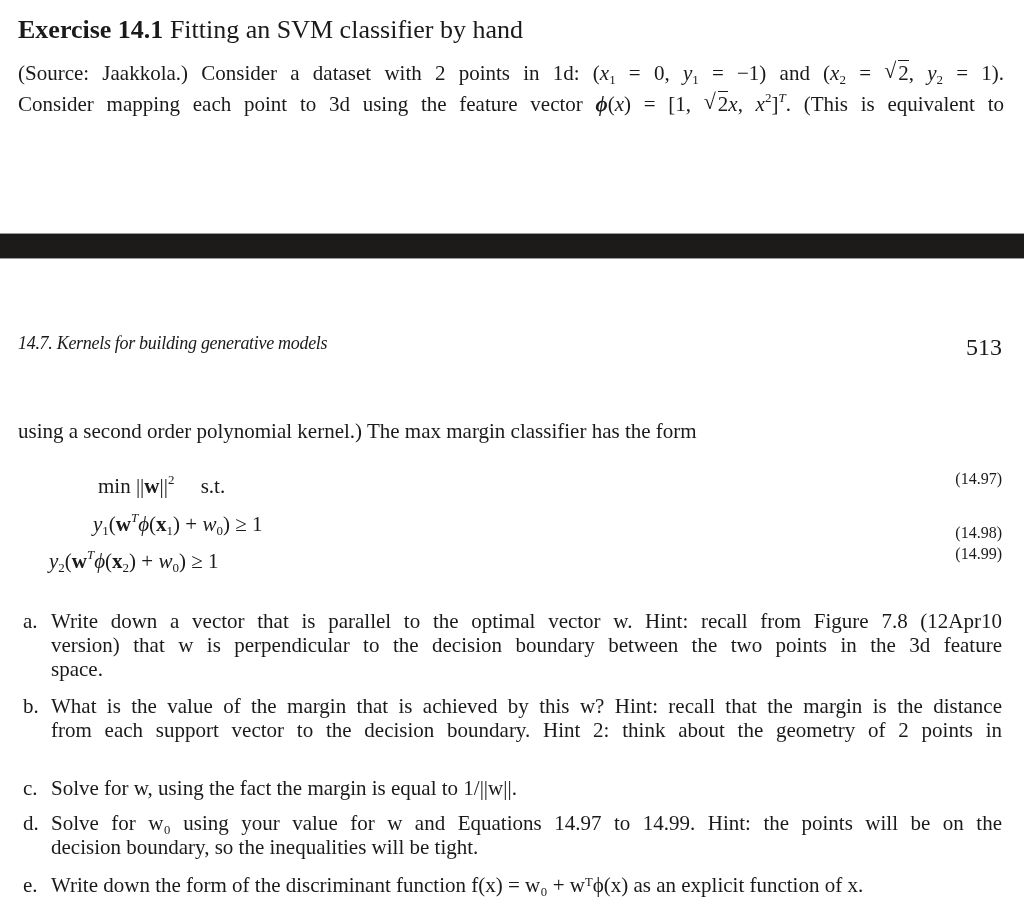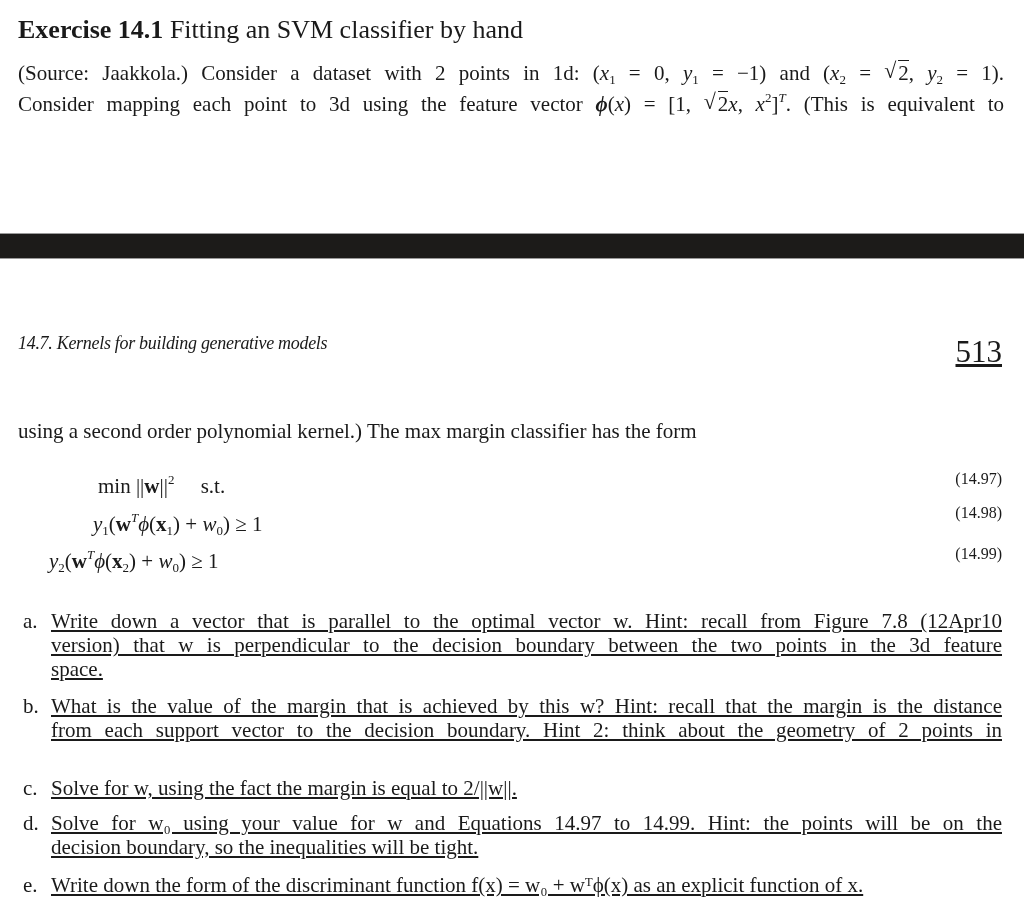--- a/index.html
+++ b/index.html
@@ -11,25 +11,25 @@
   .mi { font-style:italic; }
   .bf { font-weight:bold; }
   .sub { font-size:13px; vertical-align:-4px; }
   .sup { font-size:13px; vertical-align:9px; }
   .sqrt { position:relative; padding-left:14px; }
   .sqrt:before { content:"\221A"; position:absolute; left:0; top:-2px; font-size:22px; }
   .sqrt-over { border-top:1.4px solid #1a1a1a; padding-top:0px; }
   .black-bar { left:0; top:233px; width:1024px; height:24px; background:#1c1b19;
                border-top:1px solid #9a9a9a; border-bottom:1px solid #9a9a9a; }
   .running-head { font-style:italic; font-size:18px; letter-spacing:-0.3px; }
-  .page-num { font-size:31px;text-decoration:underline; }
+  .page-num { font-size:24px; }
   .eq-num { font-size:16px; }
   .item-letter { position:absolute; left:23px; }
   .item-body { position:absolute; left:51px; right:22px; }
-  .item-line { display:block; height:24px;text-decoration:underline; }
+  .item-line { display:block; height:24px; }
 </style>
 </head>
 <body>
 
 <div class="abs txt" style="left:18px;top:18px;font-size:26px;">
   <span class="bf">Exercise 14.1</span>
   <span>Fitting an SVM classifier by hand</span>
 </div>
 
 <div class="abs txt just" style="left:18px;top:61px;width:986px;">
@@ -51,21 +51,21 @@
 <div class="abs txt" style="left:18px;top:419px;">using a second order polynomial kernel.) The max margin classifier has the form</div>
 
 <div class="abs txt" style="left:98px;top:468px;">
   min ||<span class="bf">w</span>||<span class="sup">2</span>&nbsp;&nbsp;&nbsp;&nbsp;&nbsp;s.t.
 </div>
 <div class="abs eq-num" style="right:22px;top:470px;">(14.97)</div>
 
 <div class="abs txt" style="left:61px;top:506px;margin-left:32px;">
   <span class="mi">y</span><span class="sub">1</span>(<span class="bf">w</span><span class="sup mi">T</span><span class="mi">ϕ</span>(<span class="bf">x</span><span class="sub">1</span>) + <span class="mi">w</span><span class="sub">0</span>) ≥ 1
 </div>
-<div class="abs eq-num" style="right:22px;top:504px;">(14.98)</div>
+<div class="abs eq-num" style="right:22px;top:524px;">(14.98)</div>
 
 <div class="abs txt" style="left:49px;top:543px;">
   <span class="mi">y</span><span class="sub">2</span>(<span class="bf">w</span><span class="sup mi">T</span><span class="mi">ϕ</span>(<span class="bf">x</span><span class="sub">2</span>) + <span class="mi">w</span><span class="sub">0</span>) ≥ 1
 </div>
 <div class="abs eq-num" style="right:22px;top:545px;">(14.99)</div>
 
 <div class="abs txt" style="left:0;top:609px;width:1024px;height:72px;">
   <span class="item-letter">a.</span>
   <div class="item-body">
     <span class="item-line just">Write down a vector that is parallel to the optimal vector w.  Hint: recall from Figure 7.8 (12Apr10</span>
@@ -78,21 +78,21 @@
   <span class="item-letter">b.</span>
   <div class="item-body">
     <span class="item-line just">What is the value of the margin that is achieved by this w? Hint: recall that the margin is the distance</span>
     <span class="item-line just">from each support vector to the decision boundary. Hint 2: think about the geometry of 2 points in</span>
   </div>
 </div>
 
 <div class="abs txt" style="left:0;top:776px;width:1024px;height:24px;">
   <span class="item-letter">c.</span>
   <div class="item-body">
-    <span class="item-line">Solve for w, using the fact the margin is equal to 2/||w||.</span>
+    <span class="item-line">Solve for w, using the fact the margin is equal to 1/||w||.</span>
   </div>
 </div>
 
 <div class="abs txt" style="left:0;top:811px;width:1024px;height:48px;">
   <span class="item-letter">d.</span>
   <div class="item-body">
     <span class="item-line just">Solve for w₀ using your value for w and Equations 14.97 to 14.99.  Hint: the points will be on the</span>
     <span class="item-line">decision boundary, so the inequalities will be tight.</span>
   </div>
 </div>

